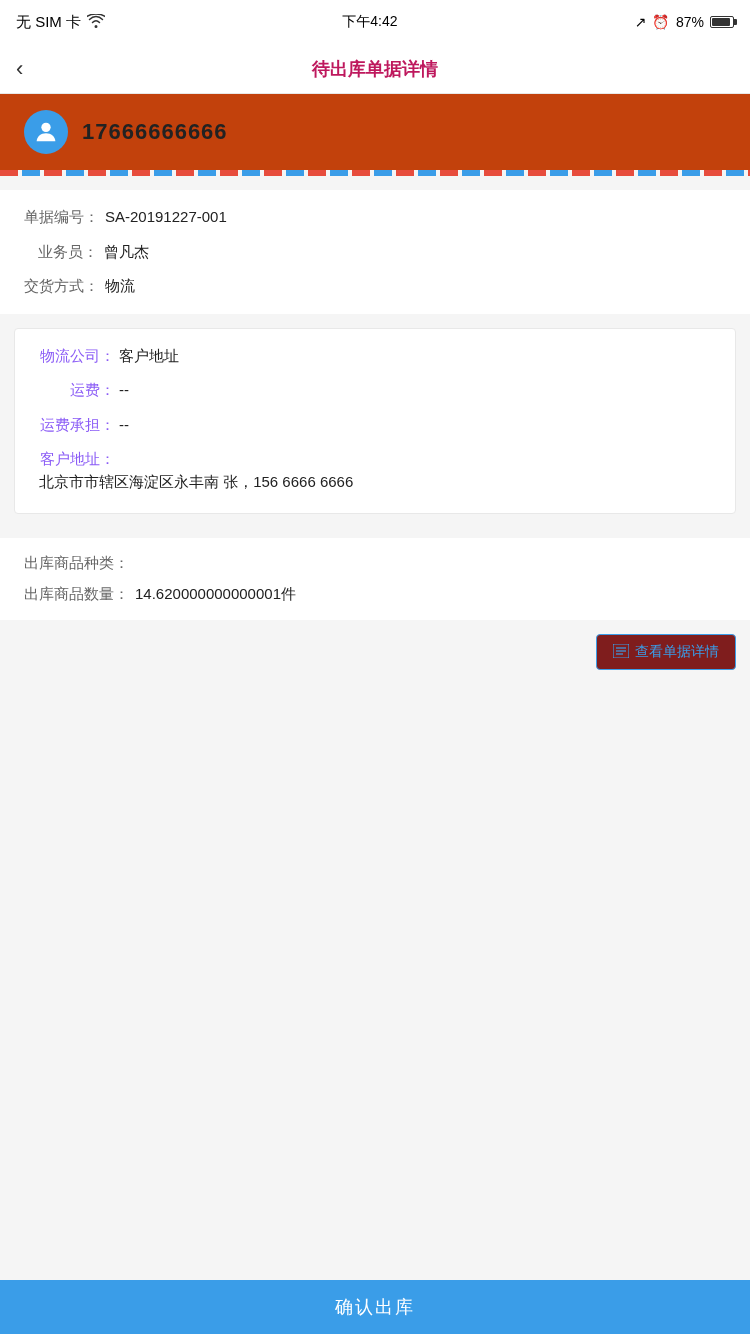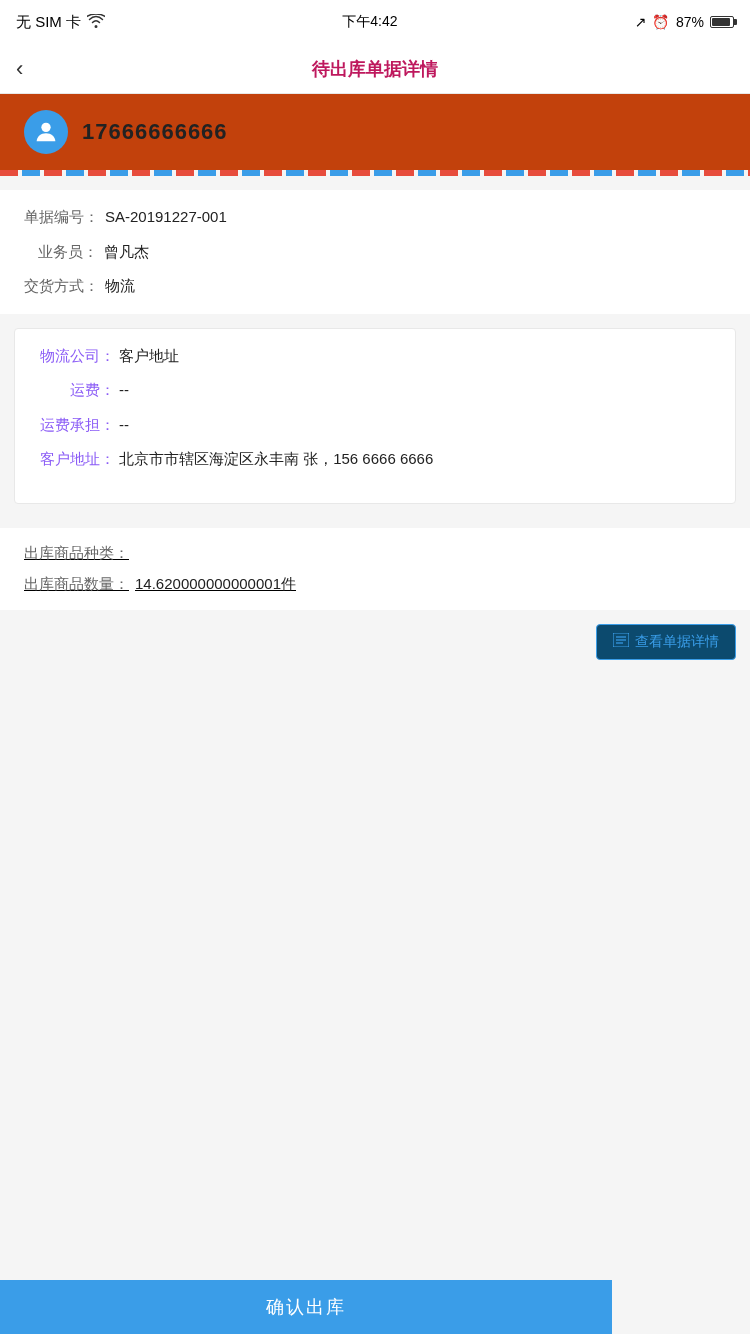--- a/index.html
+++ b/index.html
@@ -176,21 +176,21 @@
       border-radius: 4px;
       margin: 14px 14px 0 14px;
     }
     .logistics-row {
       display: flex;
       align-items: flex-start;
       margin-bottom: 12px;
       font-size: 15px;
       line-height: 1.5;
     }
-    .logistics-row:last-child { margin-bottom: 16px; }
+    .logistics-row:last-child { margin-bottom: 4px; flex-direction: column; }
     .logistics-label {
       color: #8b5cf6;
       min-width: 80px;
       text-align: right;
       flex-shrink: 0;
       padding-right: 4px;
     }
     .logistics-value {
       color: #222;
       flex: 1;
@@ -224,21 +224,20 @@
     }
     .edit-btn-icon {
       font-size: 15px;
     }
 
     
     .goods-card {
       background: #fff;
       margin-top: 12px;
       padding: 16px 24px;
-      text-decoration: underline;
     }
     .goods-row {
       display: flex;
       align-items: center;
       margin-bottom: 12px;
       font-size: 15px;
     }
     .goods-row:last-child { margin-bottom: 0; }
     .goods-label {
       color: #666;
@@ -257,40 +256,40 @@
       display: flex;
       justify-content: flex-end;
       padding: 14px 14px 0 14px;
     }
     .view-btn {
       border: 1px solid #3a9de8;
       border-radius: 4px;
       padding: 8px 16px;
       color: #3a9de8;
       font-size: 14px;
-      background: #0c4a6e;
+      background: #7f1d1d;
       display: flex;
       align-items: center;
       gap: 6px;
       cursor: pointer;
     }
 
     
     .bottom-space {
       flex: 1;
       background: #f5f5f5;
       min-height: 120px;
     }
 
     
     .confirm-btn-area {
       position: fixed;
       bottom: 0;
       left: 0;
-      width: 612px;
+      width: 750px;
       background: #3a9de8;
       height: 54px;
       display: flex;
       align-items: center;
       justify-content: center;
       cursor: pointer;
     }
     .confirm-btn-text {
       color: #fff;
       font-size: 18px;

